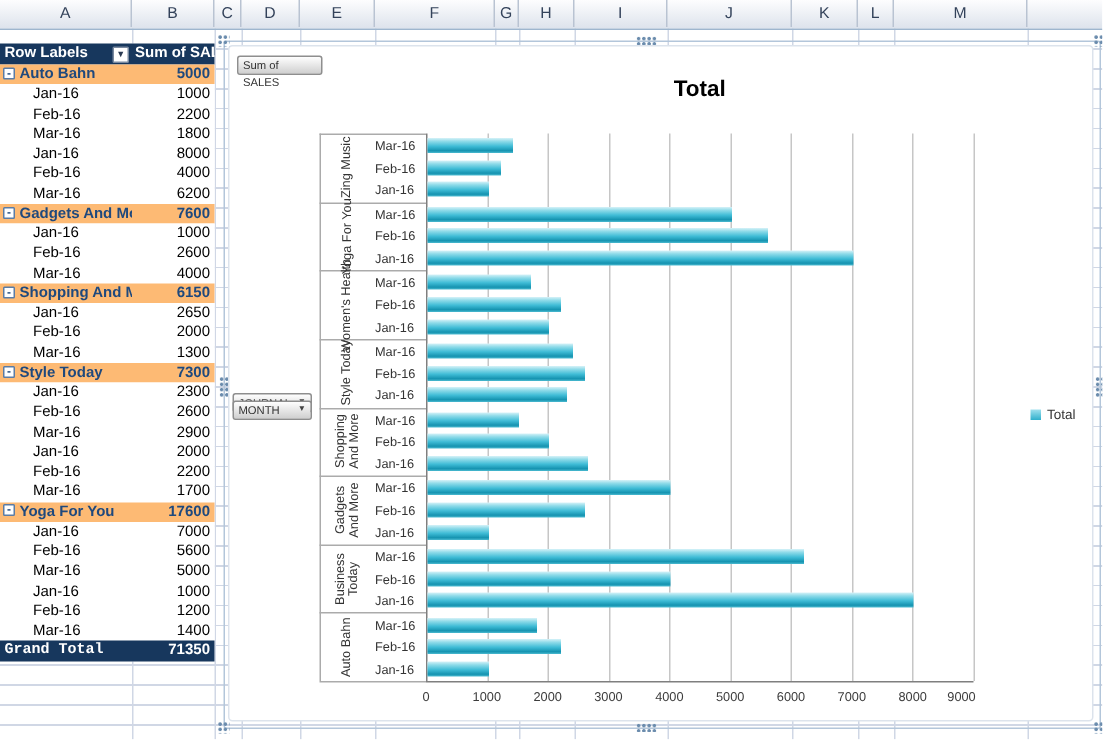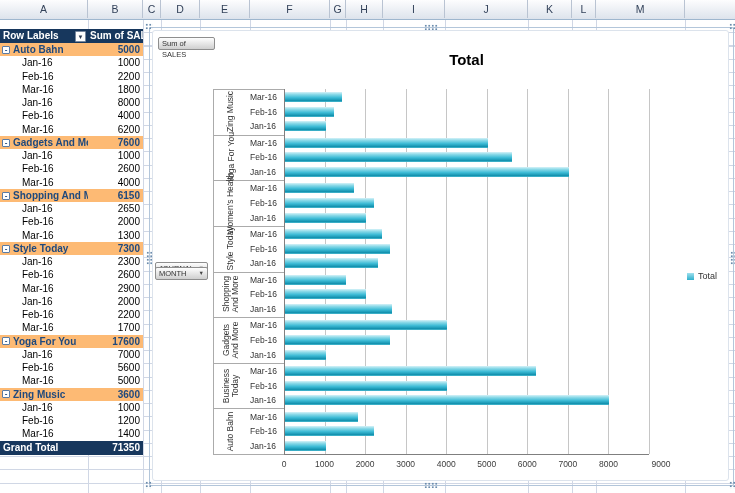--- a/index.html
+++ b/index.html
@@ -27,21 +27,21 @@
       border:1px solid #7a8aa0;border-radius:1px;font-size:6px;line-height:10px;color:#2b3a52;
       text-align:center;box-sizing:border-box;}
   .group{background:#fdba74;color:#1f497d;font-weight:bold;}
   .group .pa{padding-left:2px;box-sizing:border-box;}
   .collapse{display:inline-block;width:8px;height:8px;line-height:6px;font-size:8px;text-align:center;
       border:1px solid #5a7ca6;background:#fff;color:#1f497d;border-radius:1px;margin:0 3px 1px 0;
       vertical-align:middle;box-sizing:border-box;}
   .detail{background:#fff;color:#000;}
   .detail .pa{padding-left:22px;box-sizing:border-box;}
   .grand{background:#17375d;color:#fff;font-weight:bold;height:14px;line-height:14px;}
-  .grand .pa{padding-left:3px;box-sizing:border-box;}
+  .grand .pa{padding-left:3px;box-sizing:border-box;font-family:Liberation Mono, monospace;}
 
   
   #chart-frame{position:absolute;left:149px;top:27px;width:583px;height:457px;
       border:1px solid #b3c6da;z-index:3;border-radius:2px;}
   .sel-handle{position:absolute;z-index:5;
       background-image:radial-gradient(circle,#6b8cad 1.1px,rgba(0,0,0,0) 1.3px);
       background-size:3.5px 3.5px;}
 
   
   #chart{position:absolute;left:152px;top:30px;width:577px;height:451px;background:#fff;
@@ -212,24 +212,20 @@
           <div class="pb">7000</div>
         </div>
         <div class="prow detail">
           <div class="pa"><span>Feb-16</span></div>
           <div class="pb">5600</div>
         </div>
         <div class="prow detail">
           <div class="pa"><span>Mar-16</span></div>
           <div class="pb">5000</div>
         </div>
-        <div class="prow group">
-          <div class="pa"><span class="collapse">-</span><span>Zing Music</span></div>
-          <div class="pb">3600</div>
-        </div>
         <div class="prow detail">
           <div class="pa"><span>Jan-16</span></div>
           <div class="pb">1000</div>
         </div>
         <div class="prow detail">
           <div class="pa"><span>Feb-16</span></div>
           <div class="pb">1200</div>
         </div>
         <div class="prow detail">
           <div class="pa"><span>Mar-16</span></div>
@@ -270,21 +266,21 @@
         <div class="ticklab" style="left: 273.222px; top: 428px;">4000</div>
         <div class="gridline" style="left: 333.778px; top: 58px; height: 365px; width: 1px;"></div>
         <div class="ticklab" style="left: 313.778px; top: 428px;">5000</div>
         <div class="gridline" style="left: 374.333px; top: 58px; height: 365px; width: 1px;"></div>
         <div class="ticklab" style="left: 354.333px; top: 428px;">6000</div>
         <div class="gridline" style="left: 414.889px; top: 58px; height: 365px; width: 1px;"></div>
         <div class="ticklab" style="left: 394.889px; top: 428px;">7000</div>
         <div class="gridline" style="left: 455.444px; top: 58px; height: 365px; width: 1px;"></div>
         <div class="ticklab" style="left: 435.444px; top: 428px;">8000</div>
         <div class="gridline" style="left: 496px; top: 58px; height: 365px; width: 1px;"></div>
-        <div class="ticklab" style="left: 488px; top: 428px;">9000</div>
+        <div class="ticklab" style="left: 468px; top: 428px;">9000</div>
         <div class="axisline" style="left: 131px; top: 423px; width: 365px; height: 1px;"></div>
         <div style="position: absolute; left: 60px; top: 58px; width: 1px; height: 365px; background: rgb(171, 171, 171);"></div>
         <div class="sep" style="top: 58px;"></div>
         <div class="sep" style="top: 103.625px;"></div>
         <div class="sep" style="top: 149.25px;"></div>
         <div class="sep" style="top: 194.875px;"></div>
         <div class="sep" style="top: 240.5px;"></div>
         <div class="sep" style="top: 286.125px;"></div>
         <div class="sep" style="top: 331.75px;"></div>
         <div class="sep" style="top: 377.375px;"></div>

